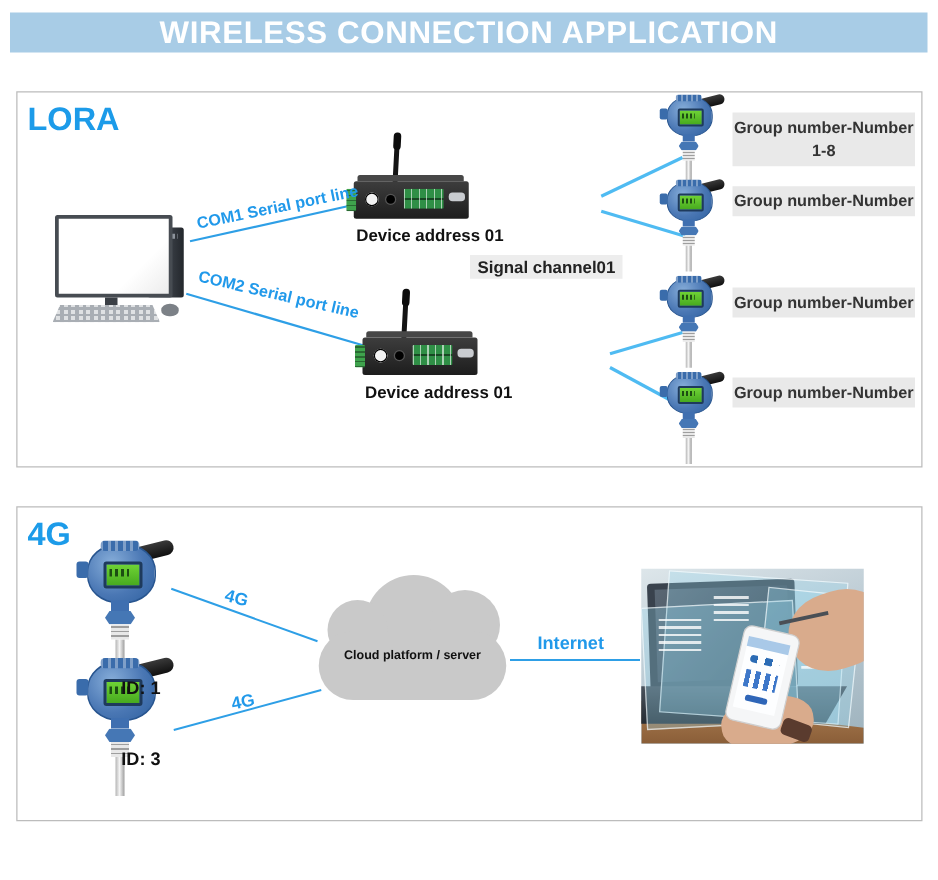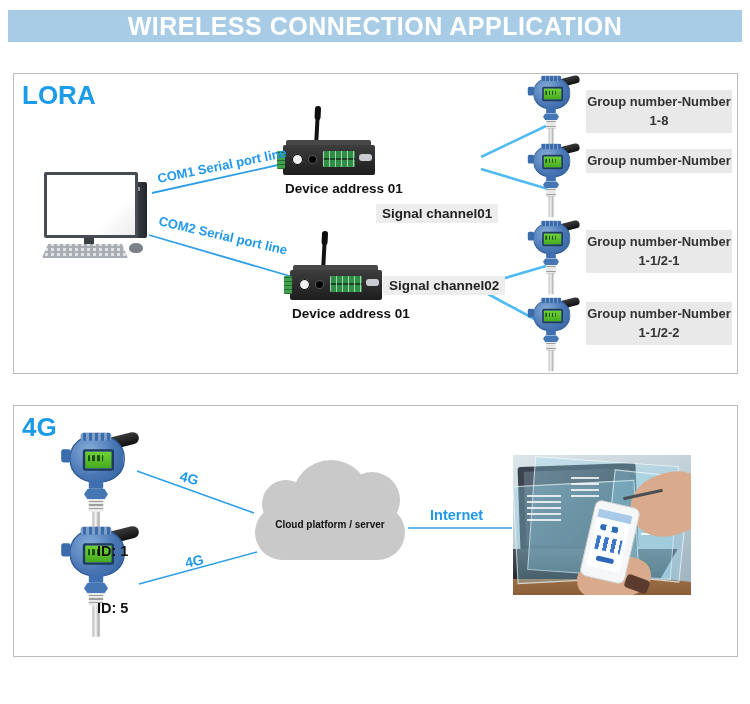--- a/index.html
+++ b/index.html
@@ -175,21 +175,20 @@
     <div class="rt-ant"></div>
     <div class="rt-body">
       <div class="rt-side"></div>
       <div class="rt-knob"></div>
       <div class="rt-port"></div>
       <div class="rt-term"></div>
       <div class="rt-db9"></div>
     </div>
   </div>
   <div class="abs lbl dev-lbl" style="left:292px;top:306px;">Device address 01</div>
-  <div class="abs lbl chan-lbl" style="left:383px;top:276px;">Signal channel02</div>
 
   <div class="abs sensor lra" style="left:527px;top:74px;">
     <div class="s-probe"></div>
     <div class="s-ant"></div>
     <div class="s-head">
         <div class="s-cap"></div>
         <div class="s-lcd"></div>
       </div>
     <div class="s-knob"></div>
     <div class="s-neck"></div>
@@ -235,25 +234,23 @@
 
   <div class="abs group-box" style="left:586px;top:90px;">
     <div class="g1">Group number-Number</div>
     <div class="g2">1-8</div>
   </div>
   <div class="abs group-box" style="left:586px;top:149px;">
     <div class="g1">Group number-Number</div>
   </div>
   <div class="abs group-box" style="left:586px;top:230px;">
     <div class="g1">Group number-Number</div>
-    <div class="g2">1-1/2-1</div>
   </div>
   <div class="abs group-box" style="left:586px;top:302px;">
     <div class="g1">Group number-Number</div>
-    <div class="g2">1-1/2-2</div>
   </div>
 
 
   <div class="abs sec-title" style="left:22px;top:412px;">4G</div>
 
   <div class="abs sensor lg" style="left:60px;top:430px;">
     <div class="s-probe"></div>
     <div class="s-ant"></div>
     <div class="s-head">
         <div class="s-cap"></div>
@@ -271,21 +268,21 @@
         <div class="s-cap"></div>
         <div class="s-lcd"></div>
       </div>
     <div class="s-knob"></div>
     <div class="s-neck"></div>
     <div class="s-hex"></div>
     <div class="s-thread"></div>
   </div>
 
   <div class="abs lbl id-lbl" style="left:97px;top:503px;margin-top:40px;">ID: 1</div>
-  <div class="abs lbl id-lbl" style="left:97px;top:600px;">ID: 5</div>
+  <div class="abs lbl id-lbl" style="left:97px;top:600px;">ID: 3</div>
 
   <div class="abs lbl blue-lbl" style="left:180px;top:470px;font-size:14px;transform:rotate(15deg);">4G</div>
   <div class="abs lbl blue-lbl" style="left:185px;top:553px;font-size:14px;transform:rotate(-12deg);">4G</div>
 
   <div class="abs cloud-b1"></div>
   <div class="abs cloud-b2"></div>
   <div class="abs cloud-b3"></div>
   <div class="abs cloud-base"></div>
   <div class="abs cloud-lbl">Cloud platform / server</div>
 

